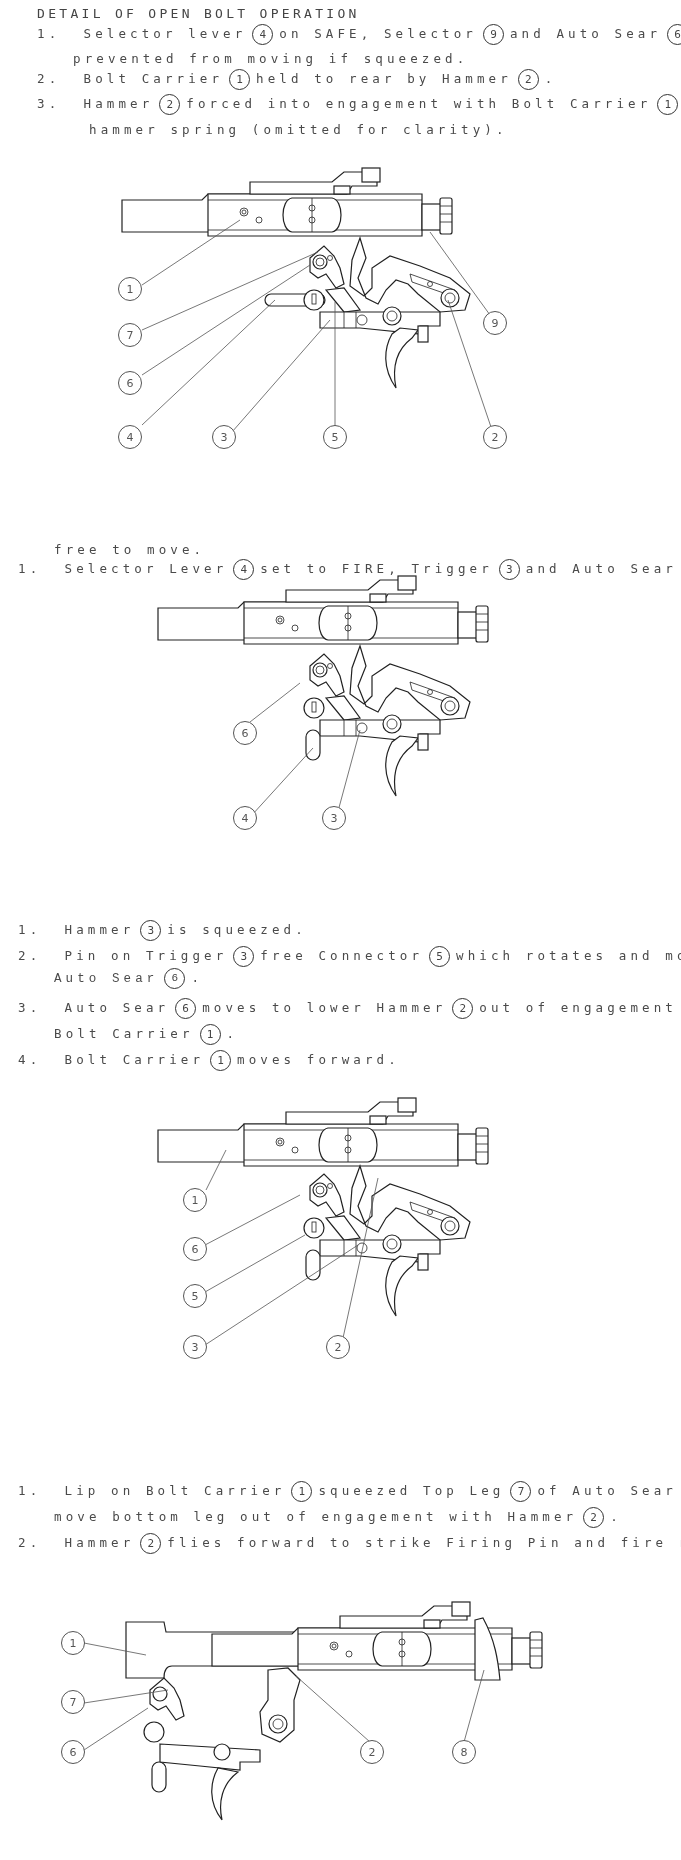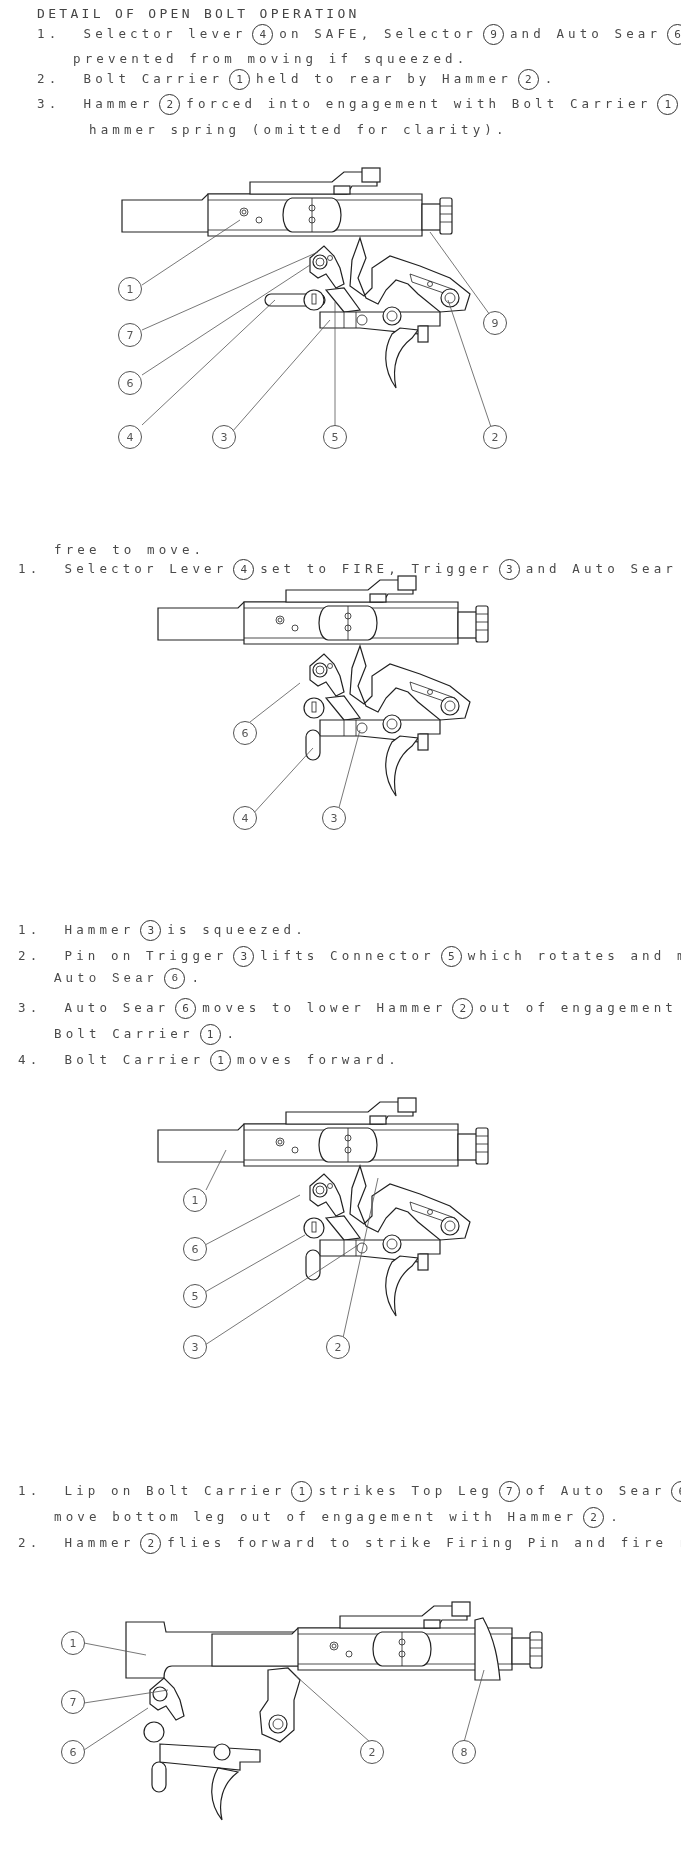--- a/index.html
+++ b/index.html
@@ -166,21 +166,21 @@
   <g class="callout">
       <circle cx="334" cy="818" r="11.5"></circle>
       <text x="334" y="818">3</text>
     </g>
 </svg>
 
 <div class="line" style="left:18px;top:920px;">
   <span class="num">1.</span>&nbsp;&nbsp;<span>Hammer</span><span class="c">3</span><span>is squeezed.</span>
 </div>
 <div class="line" style="left:18px;top:946px;">
-  <span class="num">2.</span>&nbsp;&nbsp;<span>Pin on Trigger</span><span class="c">3</span><span>lifts Connector</span><span class="c">5</span><span>which rotates and moves</span>
+  <span class="num">2.</span>&nbsp;&nbsp;<span>Pin on Trigger</span><span class="c">3</span><span>free Connector</span><span class="c">5</span><span>which rotates and moves</span>
 </div>
 <div class="line" style="left:54px;top:968px;font-family:Liberation Mono, monospace;"><span>Auto Sear</span><span class="c">6</span><span>.</span></div>
 <div class="line" style="left:18px;top:998px;">
   <span class="num">3.</span>&nbsp;&nbsp;<span>Auto Sear</span><span class="c">6</span><span>moves to lower Hammer</span><span class="c">2</span><span>out of engagement with</span>
 </div>
 <div class="line" style="left:54px;top:1024px;"><span>Bolt Carrier</span><span class="c">1</span><span>.</span></div>
 <div class="line" style="left:18px;top:1050px;">
   <span class="num">4.</span>&nbsp;&nbsp;<span>Bolt Carrier</span><span class="c">1</span><span>moves forward.</span>
 </div>
 
@@ -209,21 +209,21 @@
       <circle cx="195" cy="1347" r="11.5"></circle>
       <text x="195" y="1347">3</text>
     </g>
   <g class="callout">
       <circle cx="338" cy="1347" r="11.5"></circle>
       <text x="338" y="1347">2</text>
     </g>
 </svg>
 
 <div class="line" style="left:18px;top:1481px;">
-  <span class="num">1.</span>&nbsp;&nbsp;<span>Lip on Bolt Carrier</span><span class="c">1</span><span>strikes Top Leg</span><span class="c">7</span><span>of Auto Sear</span><span class="c">6</span>
+  <span class="num">1.</span>&nbsp;&nbsp;<span>Lip on Bolt Carrier</span><span class="c">1</span><span>squeezed Top Leg</span><span class="c">7</span><span>of Auto Sear</span><span class="c">6</span>
 </div>
 <div class="line" style="left:54px;top:1507px;"><span>move bottom leg out of engagement with Hammer</span><span class="c">2</span><span>.</span></div>
 <div class="line" style="left:18px;top:1533px;">
   <span class="num">2.</span>&nbsp;&nbsp;<span>Hammer</span><span class="c">2</span><span>flies forward to strike Firing Pin and fire round.</span>
 </div>
 
 <svg class="fig" style="top:0" width="681" height="1860">
 
   <path class="part" d="M126,1678 L126,1622 L164,1622 L166,1632 L300,1632 L300,1666 L172,1666 C166,1666 164,1672 164,1678 Z"></path>
   <use href="#receiver" x="212" y="1614"></use>

